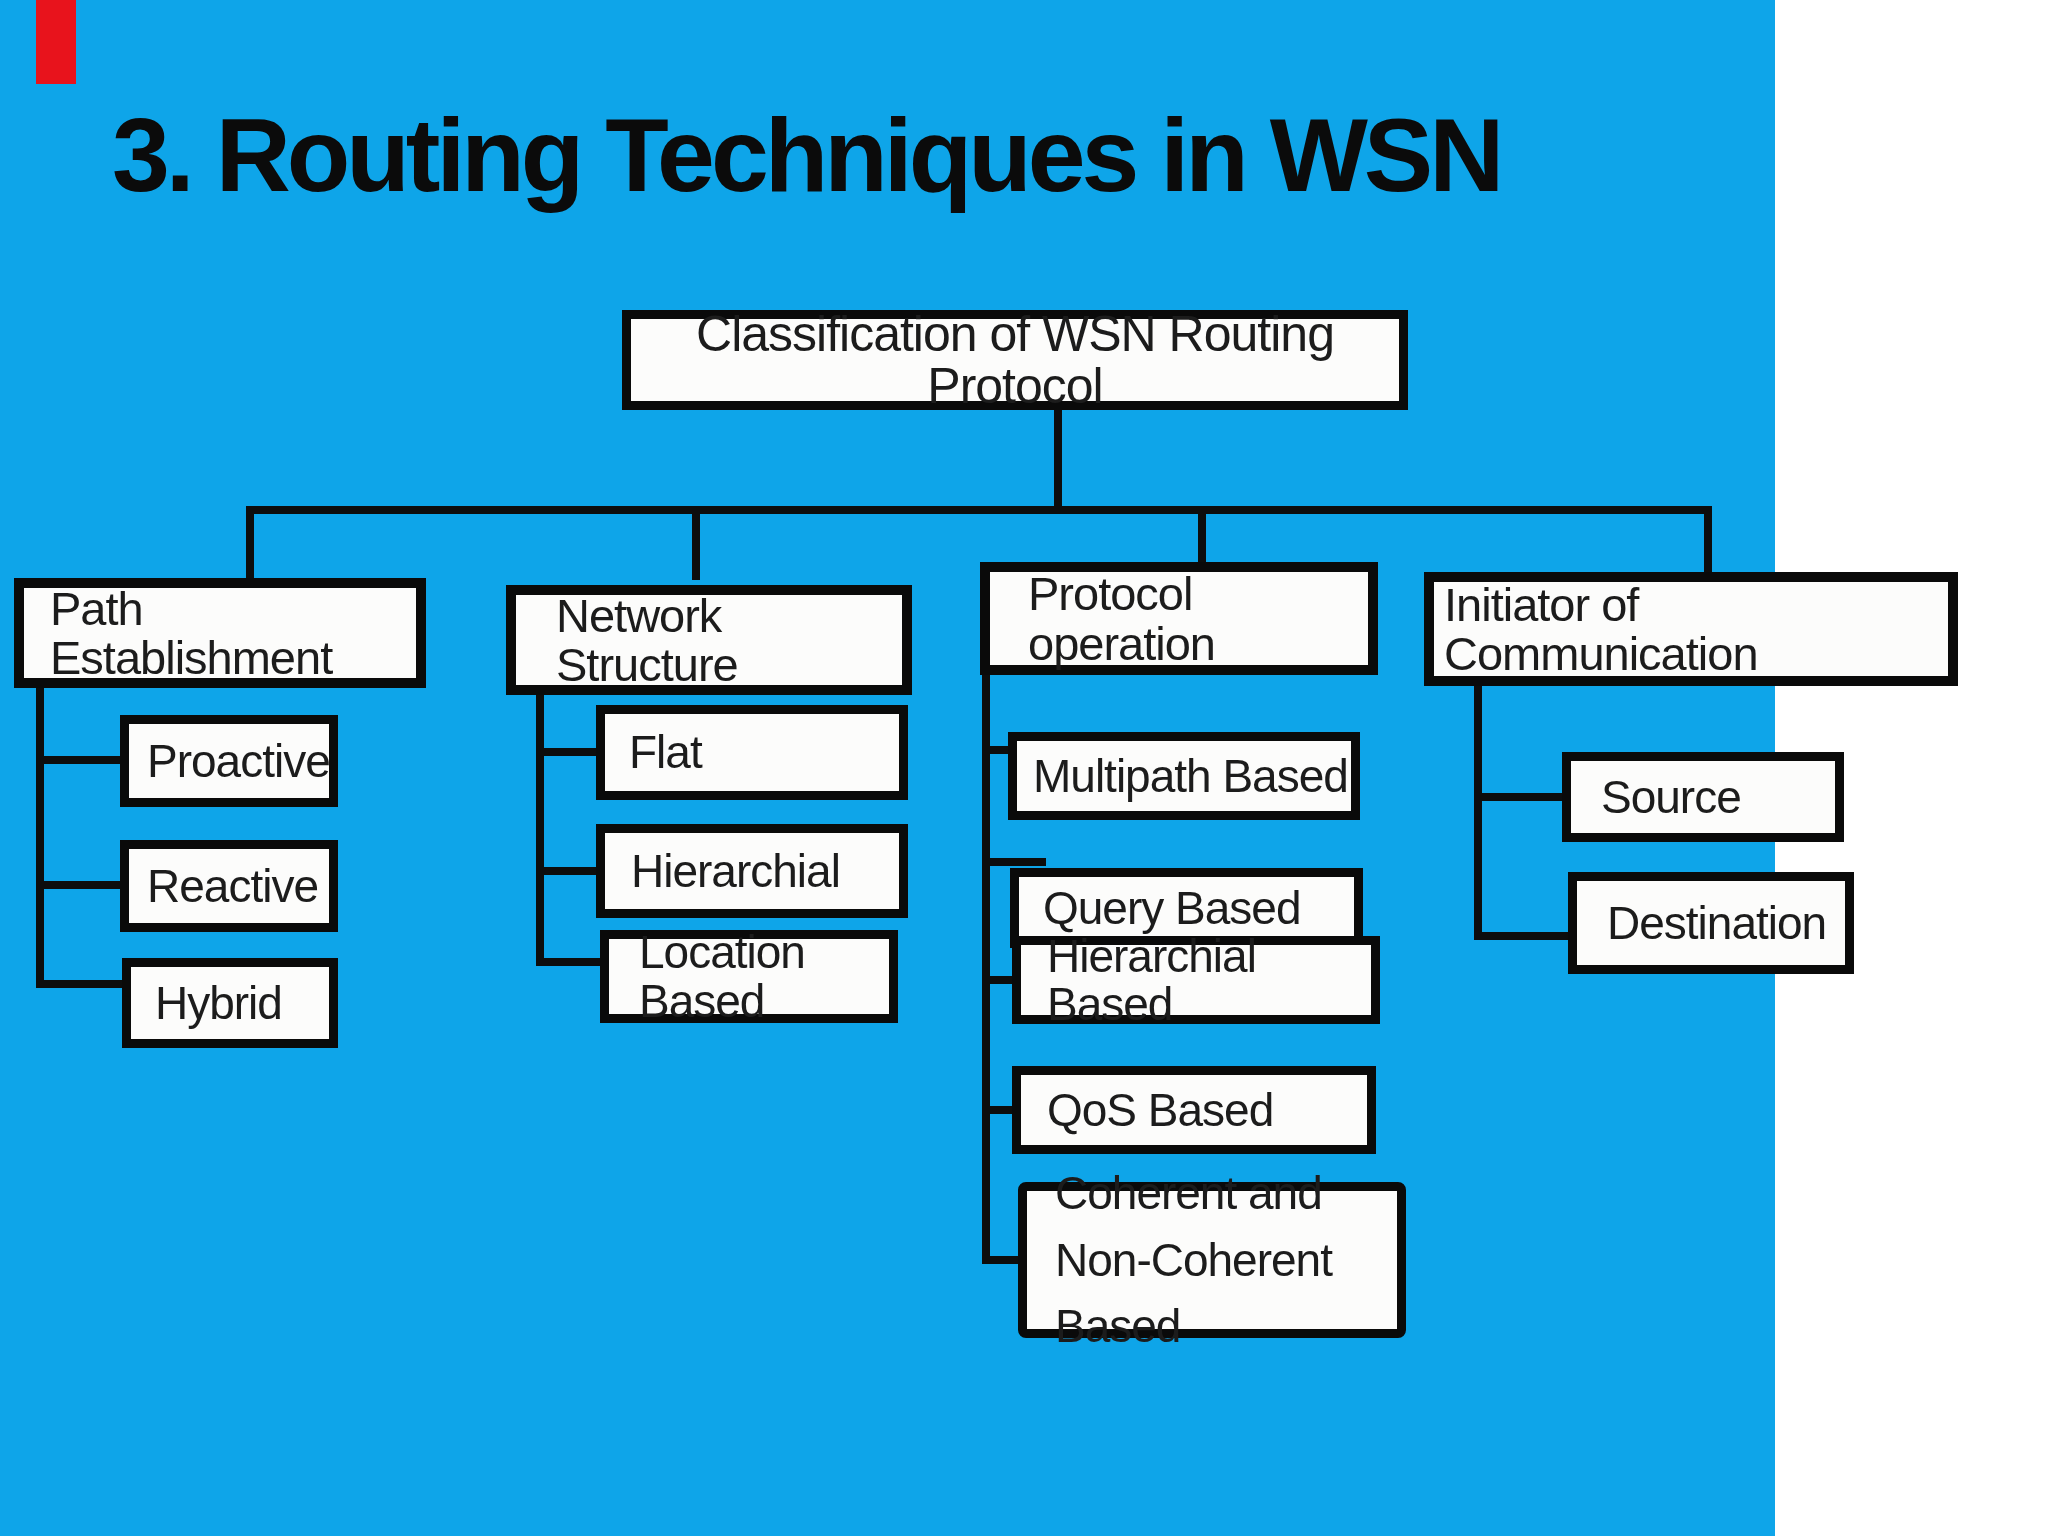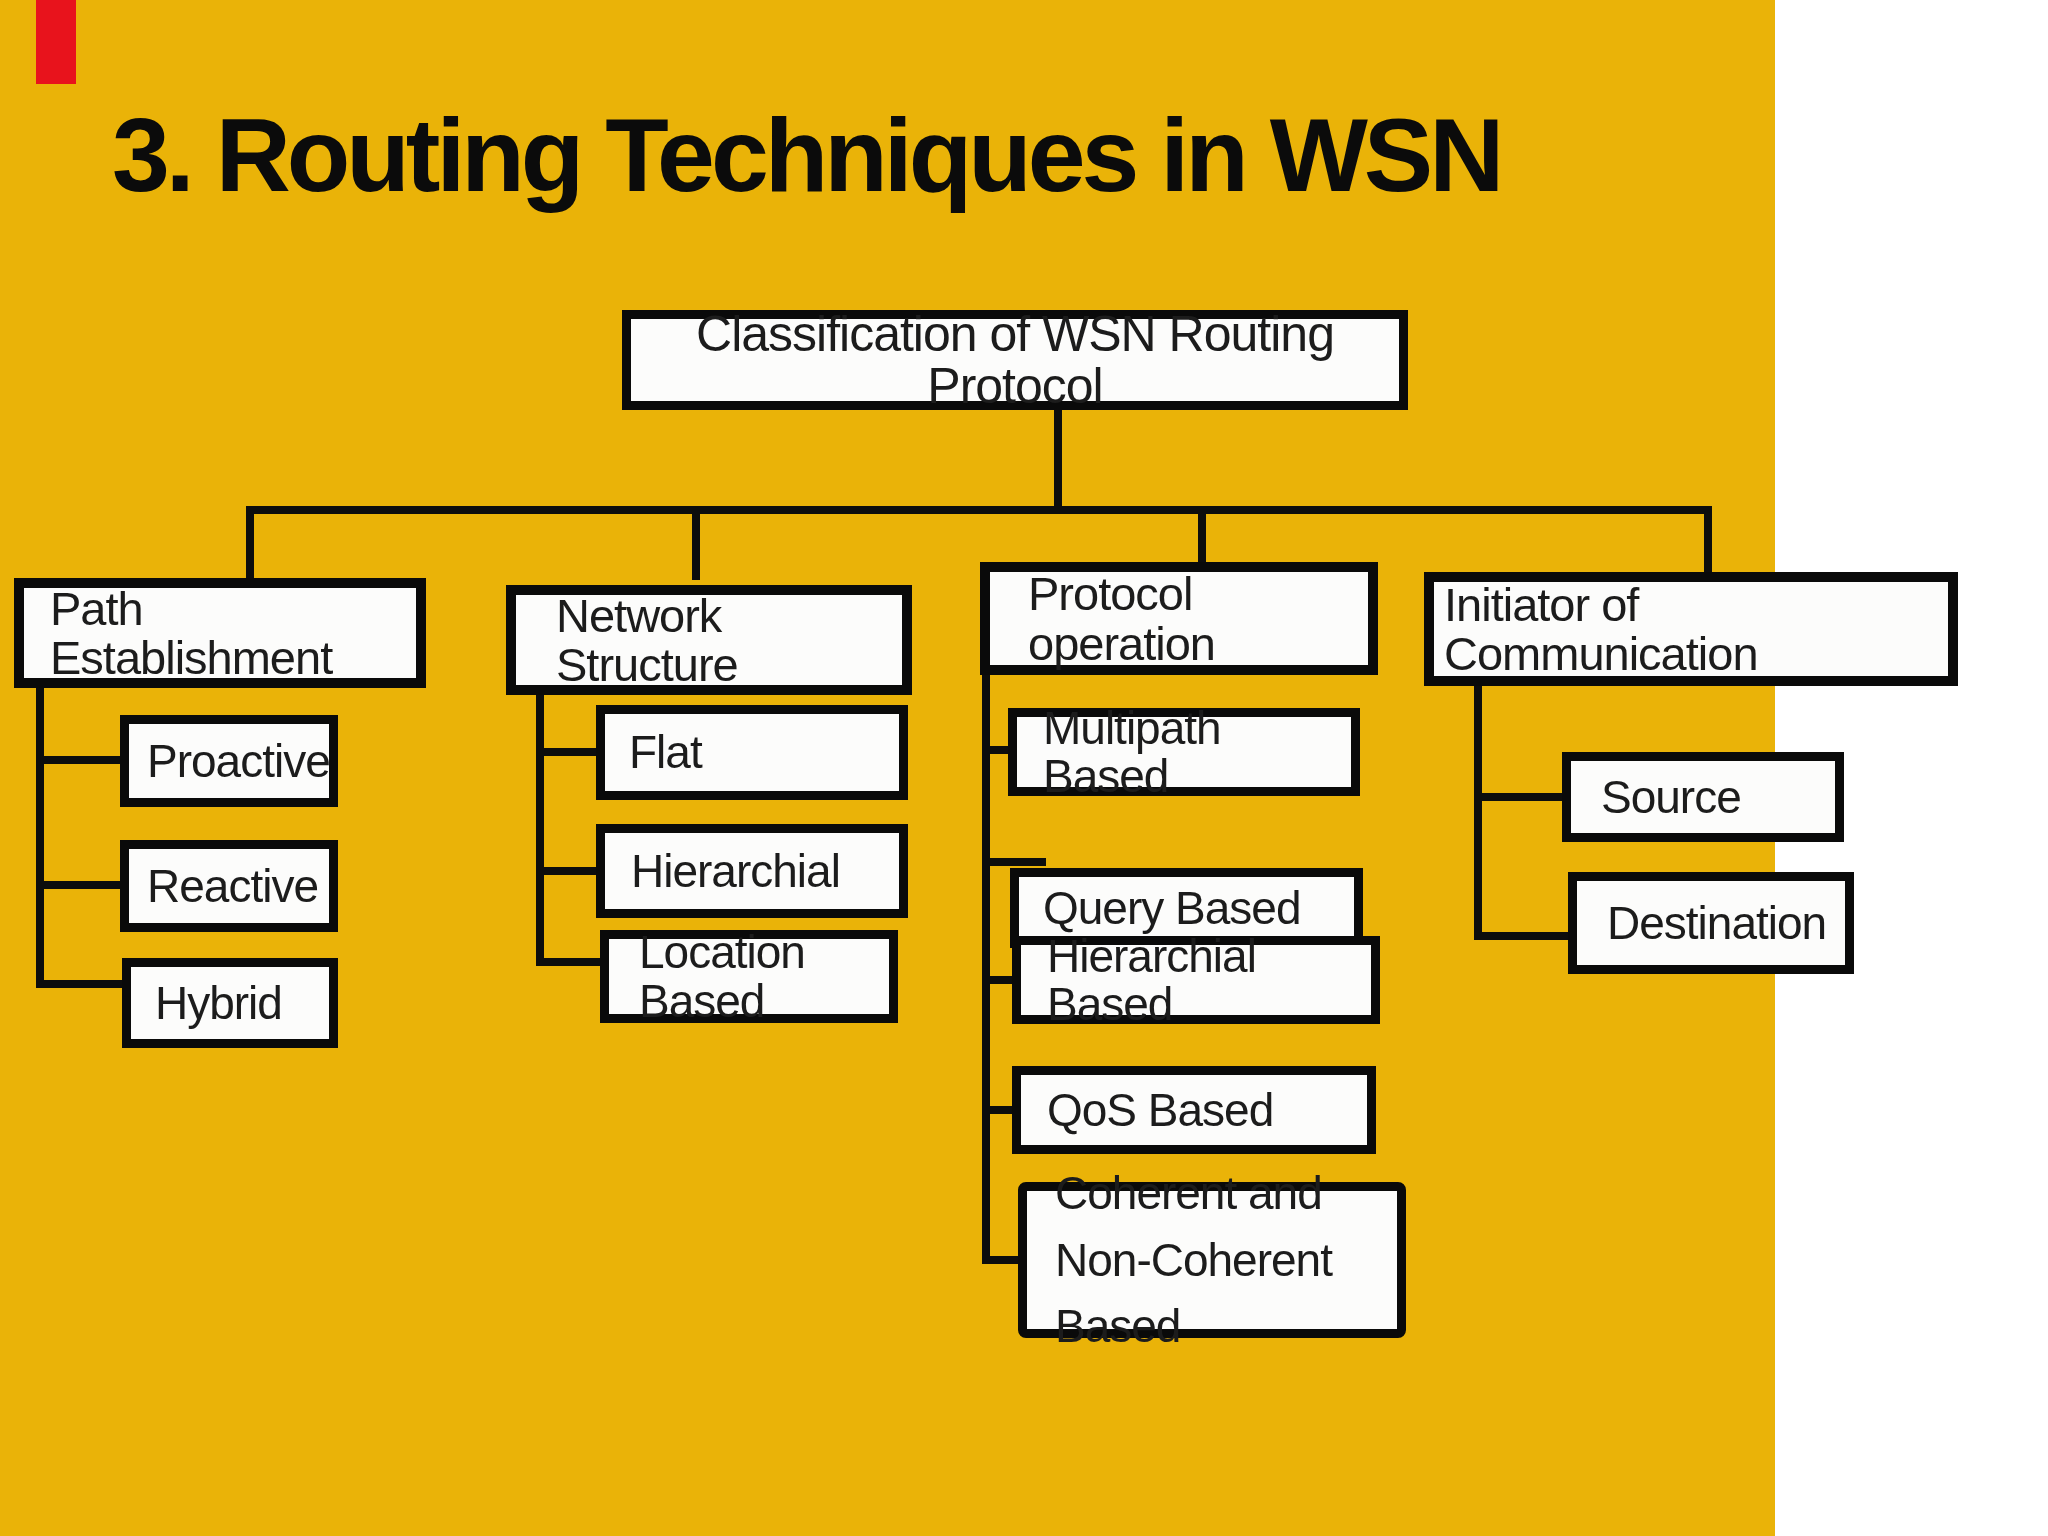--- a/index.html
+++ b/index.html
@@ -8,21 +8,21 @@
     width: 2048px;
     height: 1536px;
     background: #ffffff;
     font-family: "Liberation Sans", sans-serif;
     overflow: hidden;
   }
   #canvas {
     position: relative;
     width: 1775px;
     height: 1536px;
-    background: #eab308;
+    background: #0ea5e9;
   }
   .red-bar {
     position: absolute;
     left: 36px; top: 0; width: 40px; height: 84px;
   }
   .slide-title {
     position: absolute;
     left: 112px; top: 96px;
     width: 1400px;
     font-size: 104px;
@@ -124,21 +124,21 @@
   <div class="box child-text" style="left:596px; top:705px; width:312px; height:95px; padding-left:24px;">
     <span>Flat</span>
   </div>
   <div class="box child-text" style="left:596px; top:824px; width:312px; height:94px; padding-left:26px;">
     <span>Hierarchial</span>
   </div>
   <div class="box child-text" style="left:600px; top:930px; width:298px; height:93px; padding-left:30px;">
     <span>Location Based</span>
   </div>
 
-  <div class="box child-text" style="left:1008px; top:708px; width:352px; height:88px; padding-left:26px;">
+  <div class="box child-text" style="left:1008px; top:732px; width:352px; height:88px; padding-left:16px;">
     <span>Multipath Based</span>
   </div>
   <div class="box child-text" style="left:1010px; top:822px; width:353px; height:80px; padding-left:24px;margin-top:46px;">
     <span>Query Based</span>
   </div>
   <div class="box child-text" style="left:1012px; top:936px; width:368px; height:88px; padding-left:26px;">
     <span>Hierarchial Based</span>
   </div>
   <div class="box child-text" style="left:1012px; top:1066px; width:364px; height:88px; padding-left:26px;">
     <span>QoS Based</span>

